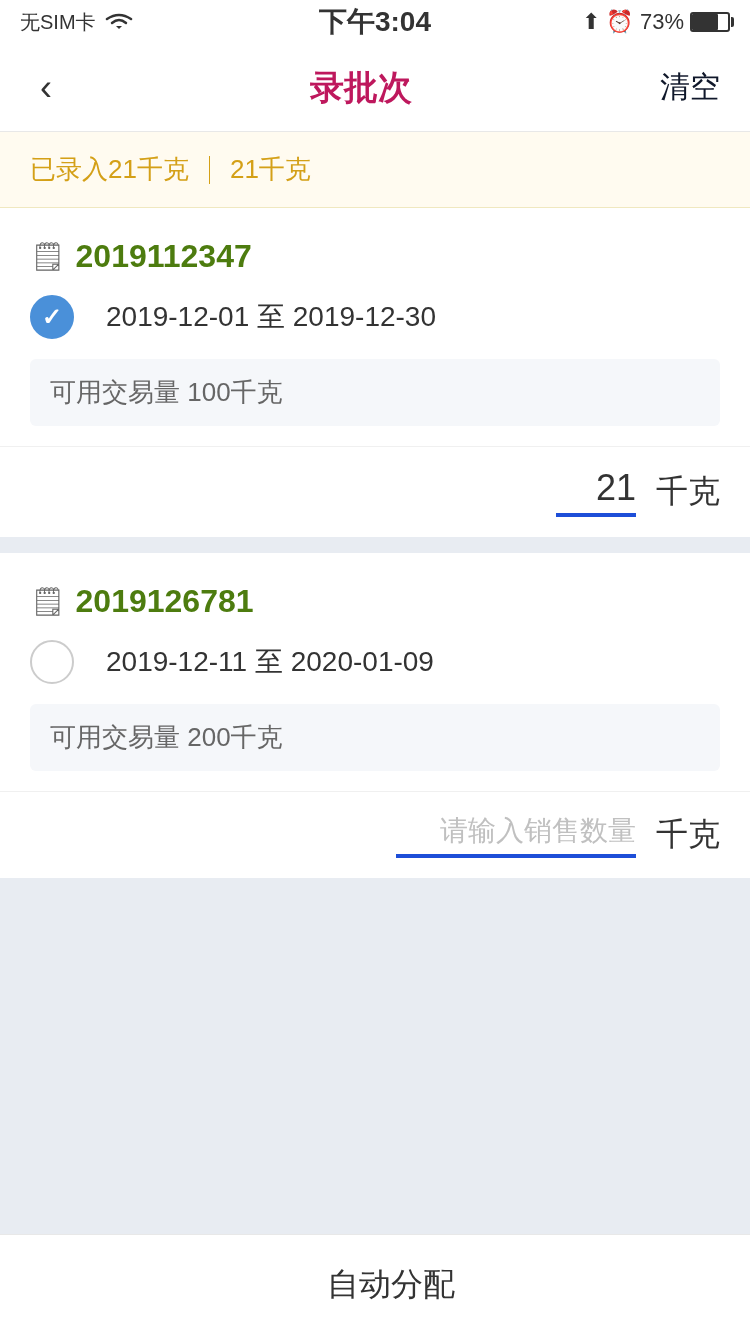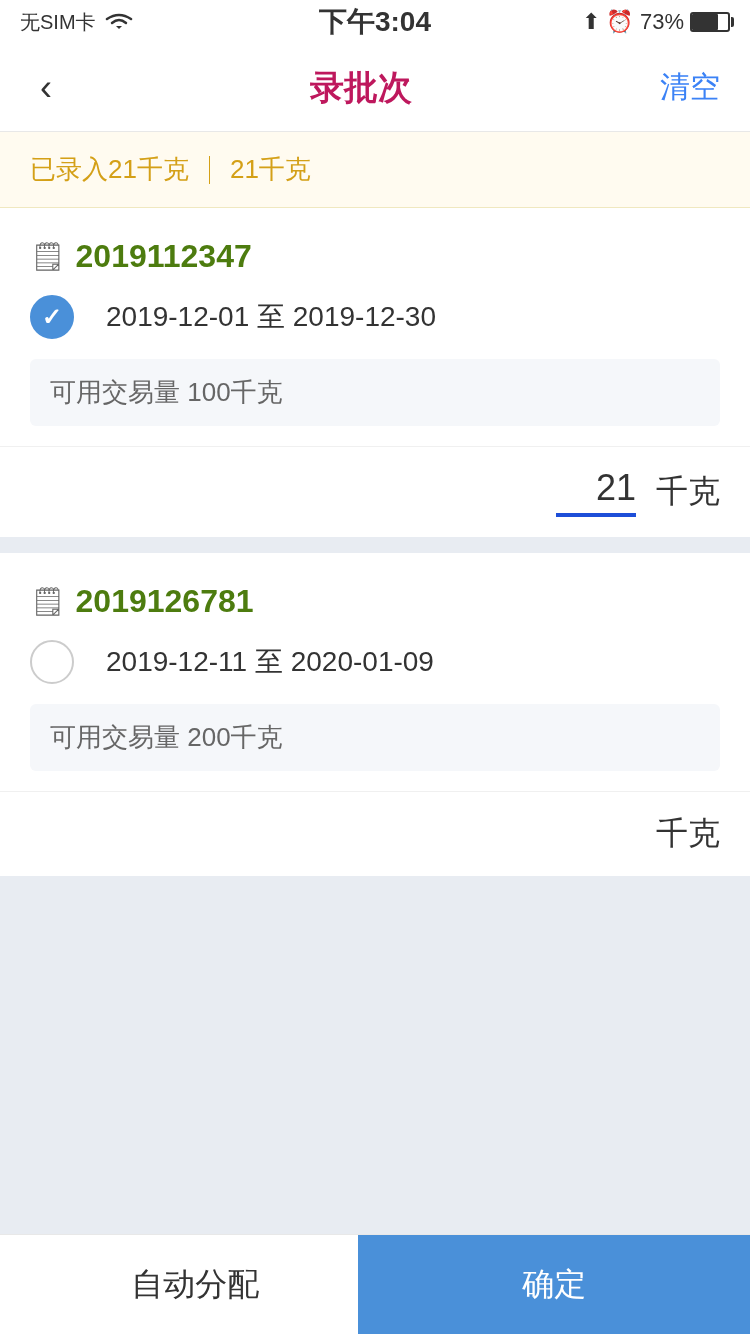--- a/index.html
+++ b/index.html
@@ -86,21 +86,21 @@
       cursor: pointer;
       padding: 10px;
     }
     .nav-title {
       font-size: 34px;
       font-weight: 600;
       color: #be185d;
     }
     .nav-clear {
       font-size: 30px;
-      color: #3b82f6;
+      color: #0f172a;
       cursor: pointer;
     }
 
     
     .info-banner {
       background: #fffbf0;
       padding: 20px 30px;
       display: flex;
       align-items: center;
       gap: 20px;
@@ -305,22 +305,22 @@
   <div class="batch-header">
     <span class="batch-icon">🗒</span>
     <span class="batch-id">2019126781</span>
   </div>
   <div class="batch-row">
     <div class="radio-btn"></div>
     <span class="batch-date">2019-12-11 至 2020-01-09</span>
   </div>
   <div class="availability-box">可用交易量 200千克</div>
   <div class="input-row">
+    <span class="quantity-input-placeholder input-underline" style="min-width:240px; text-align:right;">请输入销售数量</span>
     <span class="quantity-unit">千克</span>
   </div>
 </div>
 
 <div class="empty-area" style="min-height: 420px;"></div>
 
 <div class="bottom-bar">
   <div class="btn-auto">自动分配</div>
-  <div class="btn-confirm">确定</div>
 </div>
 
 </body></html>

